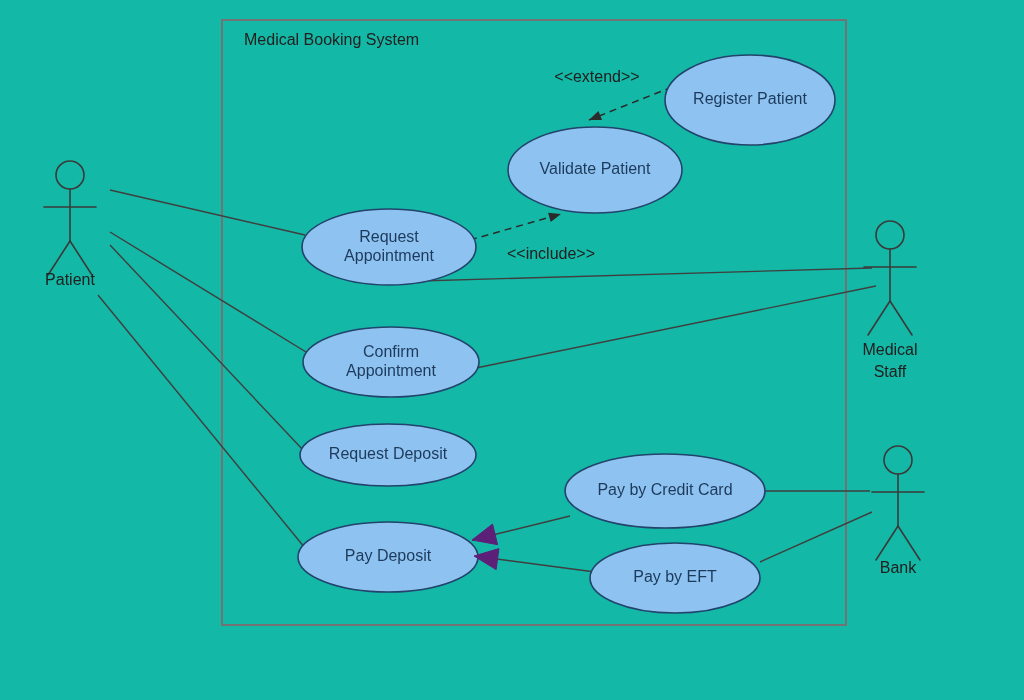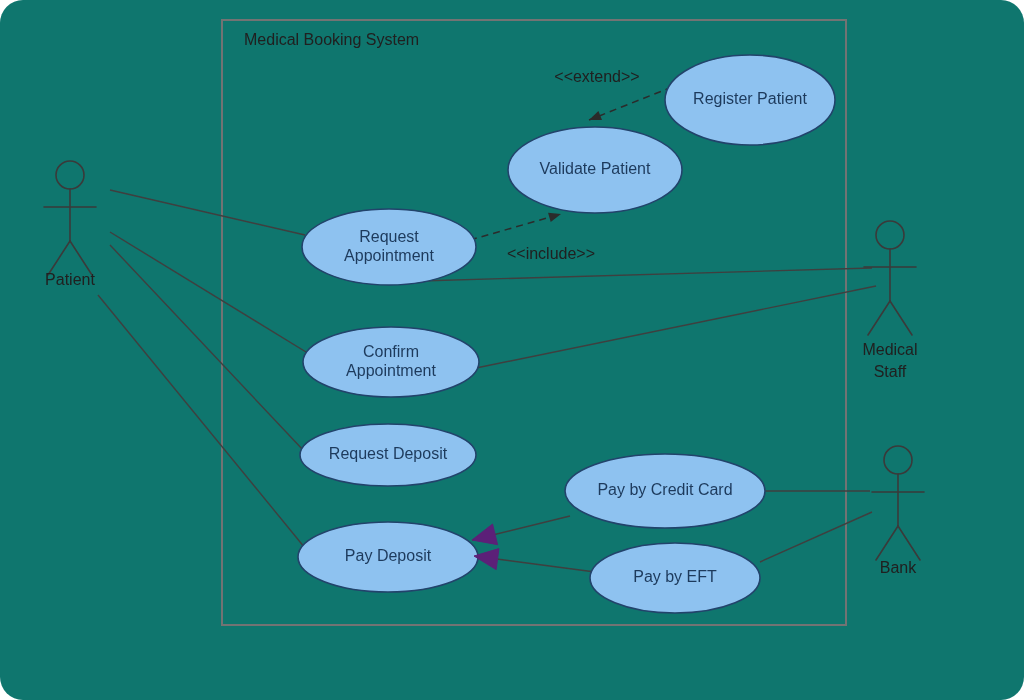--- a/index.html
+++ b/index.html
@@ -4,24 +4,23 @@
 <style>
   html, body {
     margin: 0;
     padding: 0;
     background: #ffffff;
   }
   #diagram-root {
     position: relative;
     width: 1024px;
     height: 700px;
-    background: #0f766e;
+    background: #14b8a6;
     font-family: "Liberation Sans", sans-serif;
     overflow: hidden;
-    border-radius: 23px;
   }
   svg#uml-canvas {
     display: block;
     width: 1024px;
     height: 700px;
   }
   .boundary-rect {
     fill: none;
     stroke: #737373;
     stroke-width: 2;

